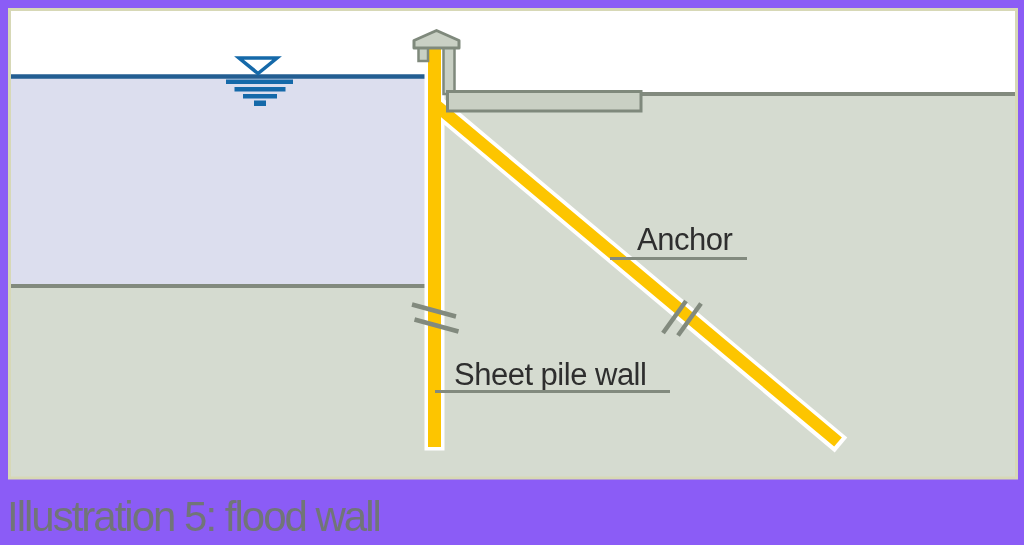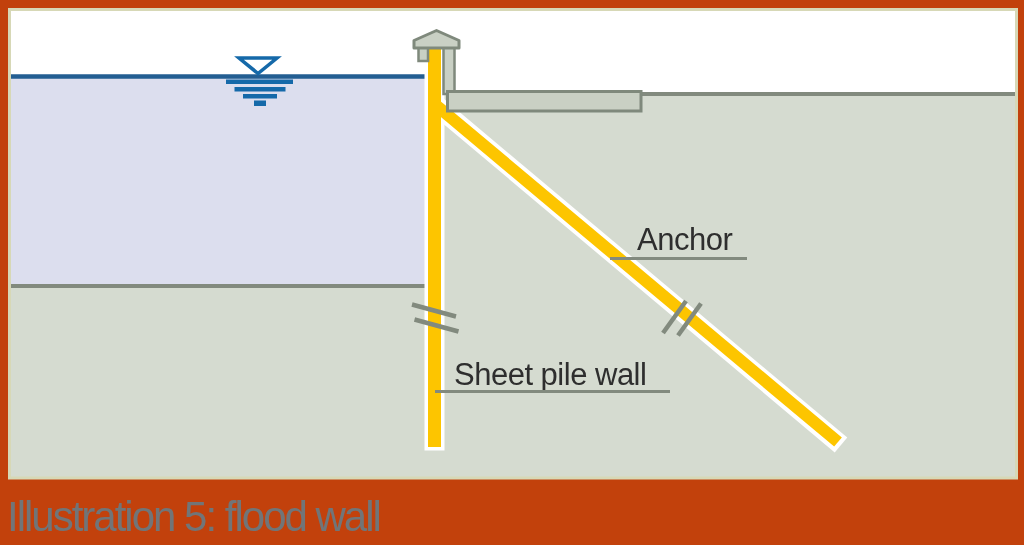--- a/index.html
+++ b/index.html
@@ -1,19 +1,19 @@
 <!DOCTYPE html>
 <html style="--frame-border: #d7d8b6; --sky: #ffffff; --water: #dcdeee; --water-line: #235e92; --water-symbol: #1569a9; --ground: #d5dbd0; --gray-line: #828a7e; --structure-fill: #c9d0c4; --structure-stroke: #7f897c; --pile-yellow: #fdc500; --pile-outline: #ffffff; --label-text: #2e2e2e; --caption-text: #717578;"><head>
 <meta charset="utf-8">
 <style>
   html, body { margin: 0; padding: 0; background: #ffffff; }
   #page {
     position: relative;
     width: 1024px; height: 545px;
-    background: #c2410c;
+    background: #8b5cf6;
     font-family: "Liberation Sans", sans-serif;
     overflow: hidden;
   }
   svg { position: absolute; left: 0; top: 0; display: block; }
 
   .sky          { fill: var(--sky); }
   .frame-border { fill: none; stroke: var(--frame-border); stroke-width: 3; }
   .water-area   { fill: var(--water); }
   .water-line   { stroke: var(--water-line); stroke-width: 4.5; }
   .wsym-tri     { fill: none; stroke: var(--water-symbol); stroke-width: 3.5; }

